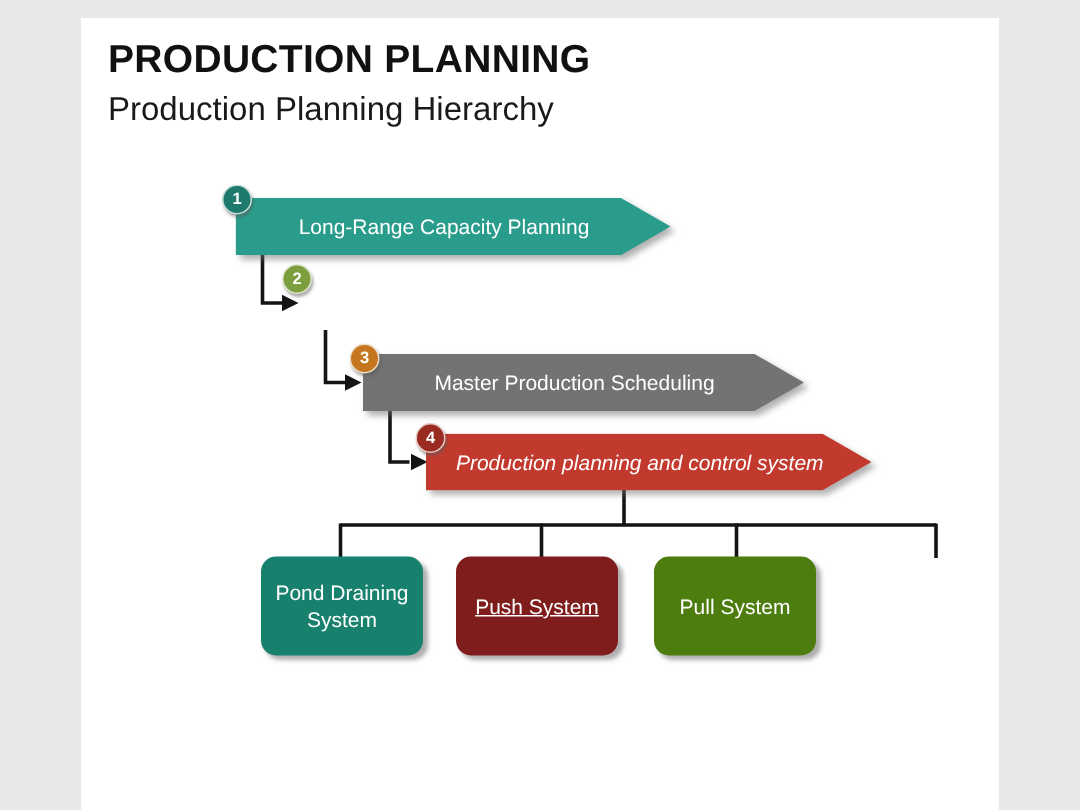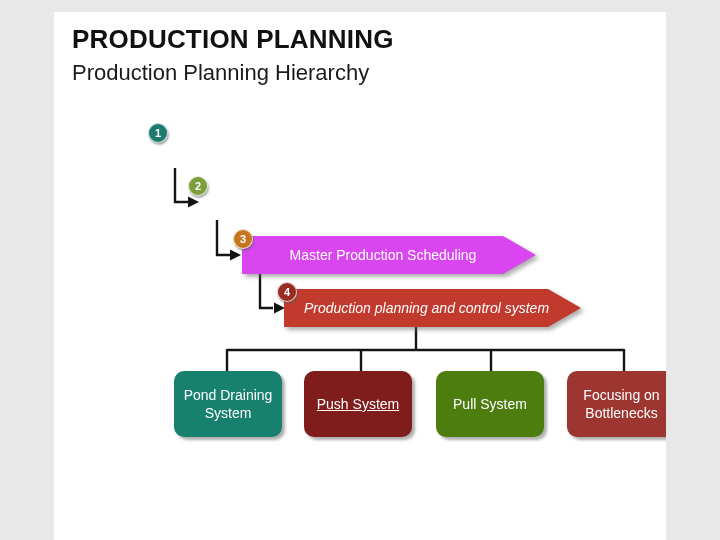--- a/index.html
+++ b/index.html
@@ -66,33 +66,35 @@
       <polyline points="437,337 437,360"></polyline>
       <polyline points="570,337 570,360"></polyline>
     </g>
     <g fill="#141414">
       <polygon points="145,190 134,184.5 134,195.5"></polygon>
       <polygon points="187,243 176,237.5 176,248.5"></polygon>
       <polygon points="231,296 220,290.5 220,301.5"></polygon>
     </g>
   </svg>
 
+  <div class="arrow-wrap" style="left:103px; top:120px; width:290px;">
+    <div class="arrow" style="background-color: rgb(41, 156, 139);">Long-Range Capacity Planning</div>
+  </div>
   <div class="badge" style="left: 94px; top: 111px; background-color: rgb(30, 122, 108);">1</div>
 
   <div class="badge" style="left: 134px; top: 164px; background-color: rgb(124, 158, 62);">2</div>
 
   <div class="arrow-wrap" style="left:188px; top:224px; width:294px;">
-    <div class="arrow" style="background-color: #d946ef;">Master Production Scheduling</div>
+    <div class="arrow" style="background-color: #737373;">Master Production Scheduling</div>
   </div>
   <div class="badge" style="left: 179px; top: 217px; background-color: rgb(196, 119, 31);">3</div>
 
   <div class="arrow-wrap" style="left:230px; top:277px; width:297px;">
     <div class="arrow" style="background-color: rgb(194, 58, 46); font-style: italic;">Production planning and control system</div>
   </div>
   <div class="badge" style="left: 223px; top: 270px; background-color: rgb(154, 43, 33);">4</div>
 
   <div class="sys-box" style="left: 120px; background-color: rgb(23, 129, 110);">Pond Draining System</div>
   <div class="sys-box" style="left: 250px; background-color: #7f1d1d; text-decoration: underline;">Push System</div>
   <div class="sys-box" style="left: 382px; background-color: #4d7c0f;">Pull System</div>
-  <div class="sys-box" style="left: 513px; width: 109px; background-color: rgb(157, 54, 49);">Focusing on Bottlenecks</div>
 
   <div class="footer-bar" style="background-color: rgb(42, 161, 141);"></div>
 </div>
 
 </body></html>

